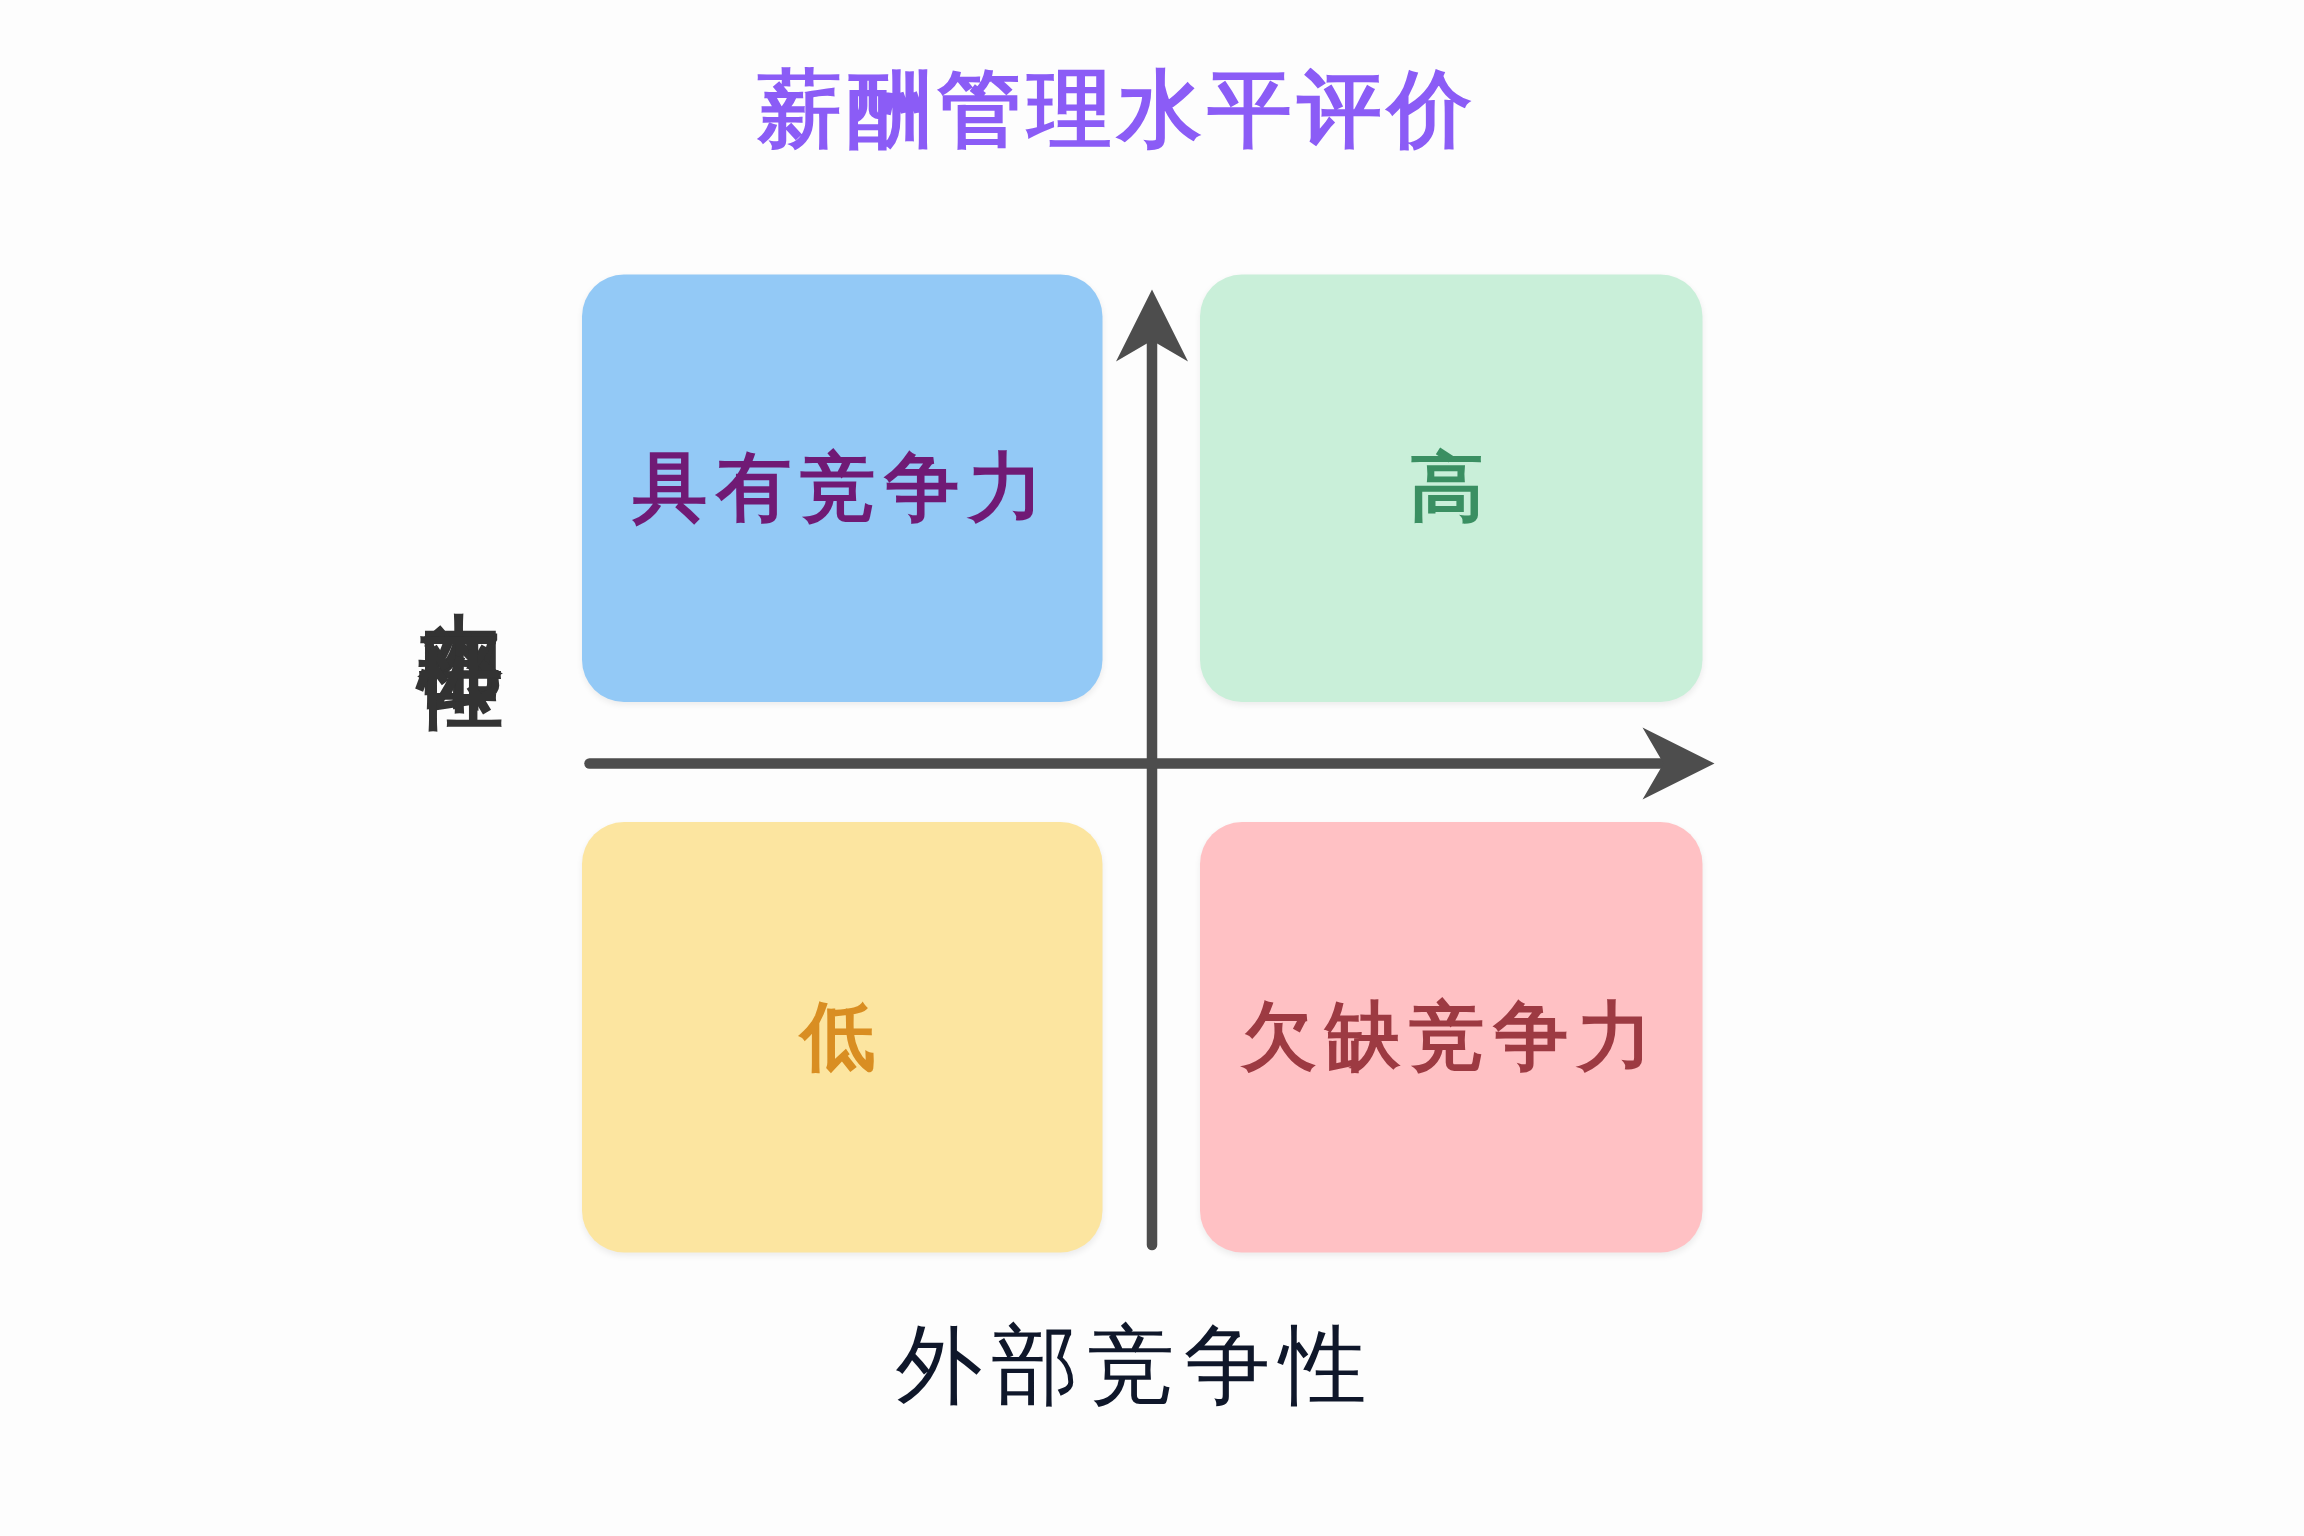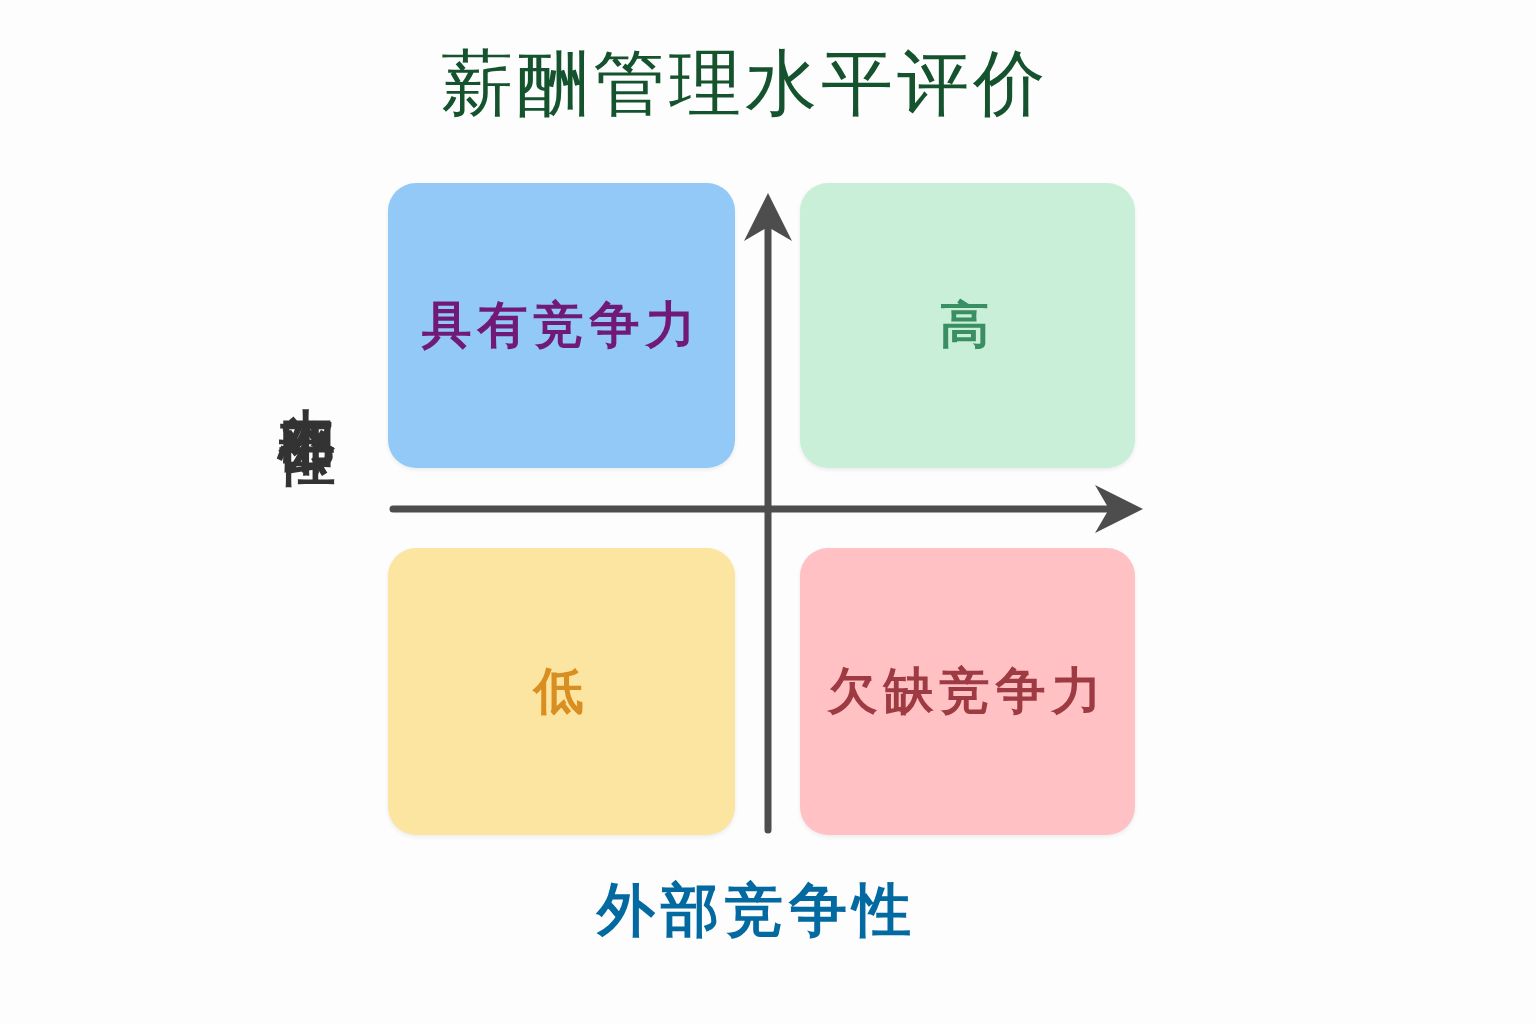--- a/index.html
+++ b/index.html
@@ -5,21 +5,21 @@
   html,body{margin:0;padding:0;}
   body{
     width:1536px;height:1024px;
     background:#fdfdfd;
     font-family:"Liberation Sans","DejaVu Sans",sans-serif;
     position:relative;overflow:hidden;
   }
   .stage{position:absolute;inset:0;}
   .title{
     position:absolute;left:745px;top:36px;transform:translateX(-50%);
-    font-size:72px;font-weight:normal;color:#14532d;letter-spacing:4px;
+    font-size:56px;font-weight:bold;color:#8b5cf6;letter-spacing:4px;
     white-space:nowrap;
   }
   .quad{
     position:absolute;border-radius:28px;
     display:flex;align-items:center;justify-content:center;
     box-shadow:0 2px 4px rgba(0,0,0,0.07);
   }
   .quad .quad-label{
     font-size:50px;font-weight:bold;letter-spacing:6px;white-space:nowrap;
   }
@@ -29,21 +29,21 @@
   .quad-br{left:800px;top:548px;width:335px;height:287px;}
   .axes-svg{position:absolute;left:0;top:0;}
   .y-axis-label{
     position:absolute;left:308px;top:363px;transform:translateX(-50%);
     writing-mode:vertical-rl;text-orientation:upright;
     font-size:56px;font-weight:bold;color:#333;line-height:1.1;
     letter-spacing:6px;
   }
   .x-axis-label{
     position:absolute;left:757px;top:872px;transform:translateX(-50%);
-    font-size:58px;font-weight:bold;color:#0369a1;letter-spacing:6px;
+    font-size:58px;font-weight:normal;color:#0f172a;letter-spacing:6px;
     white-space:nowrap;
   }
 </style>
 </head>
 <body>
 
 <div class="stage">
 
   <div class="title">薪酬管理水平评价</div>
 

